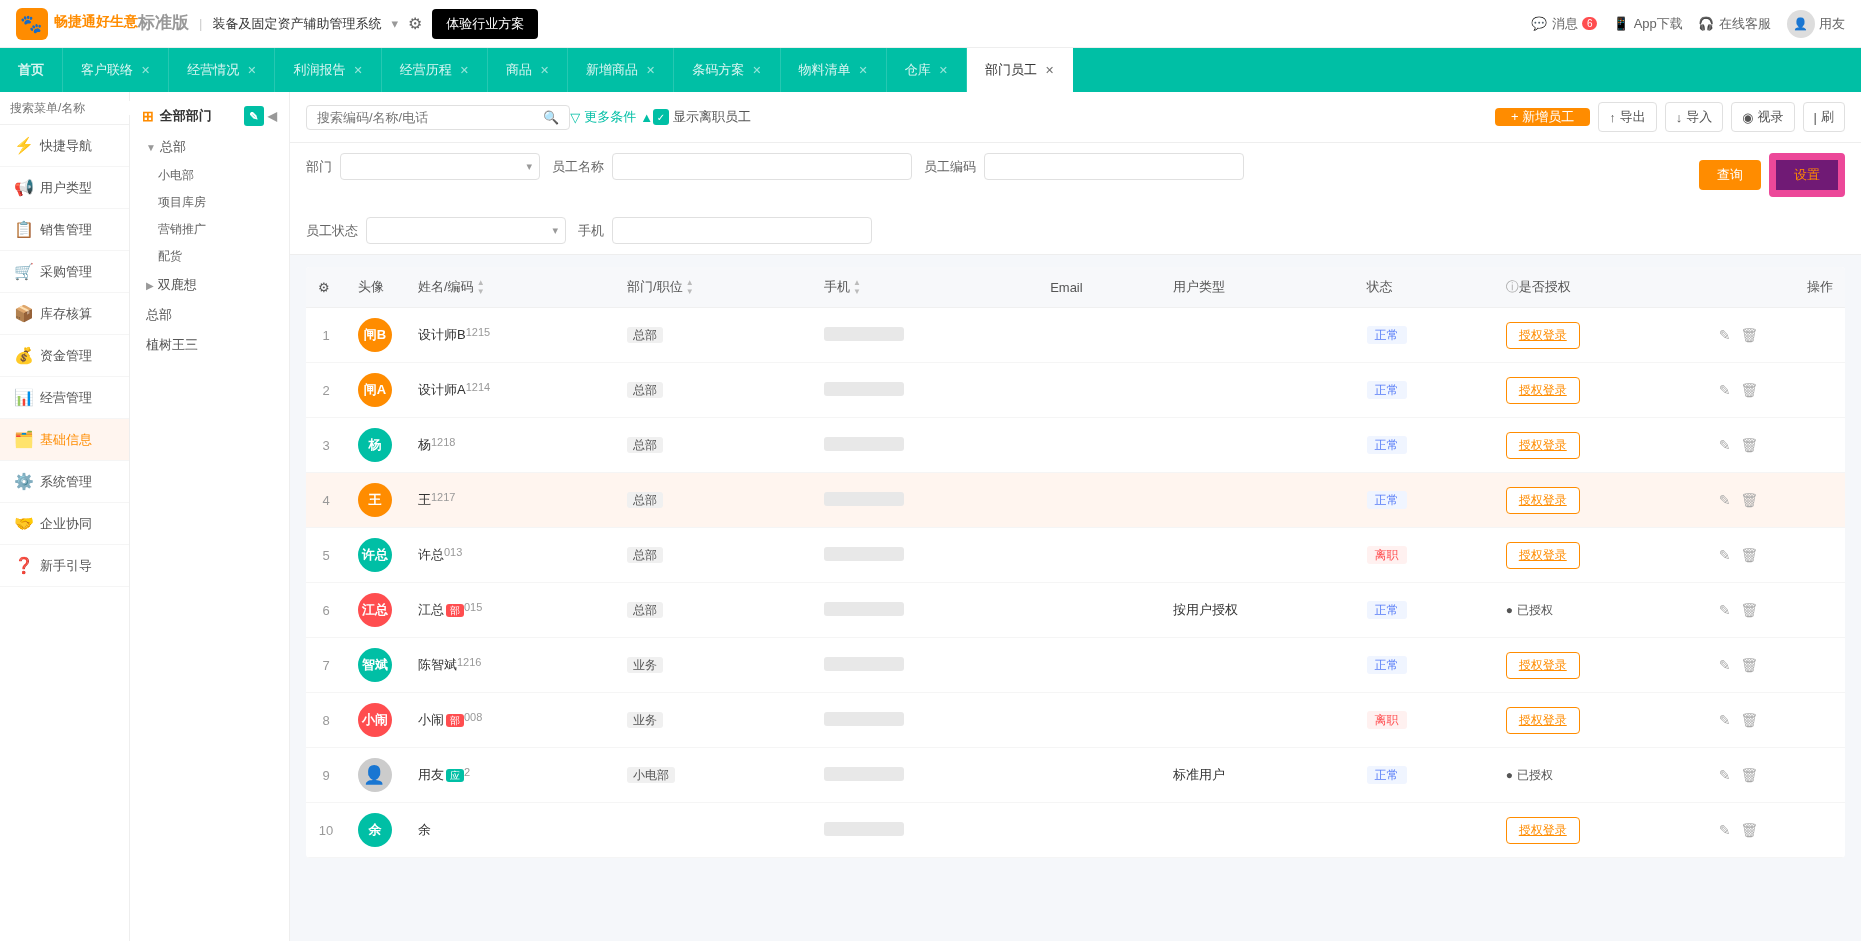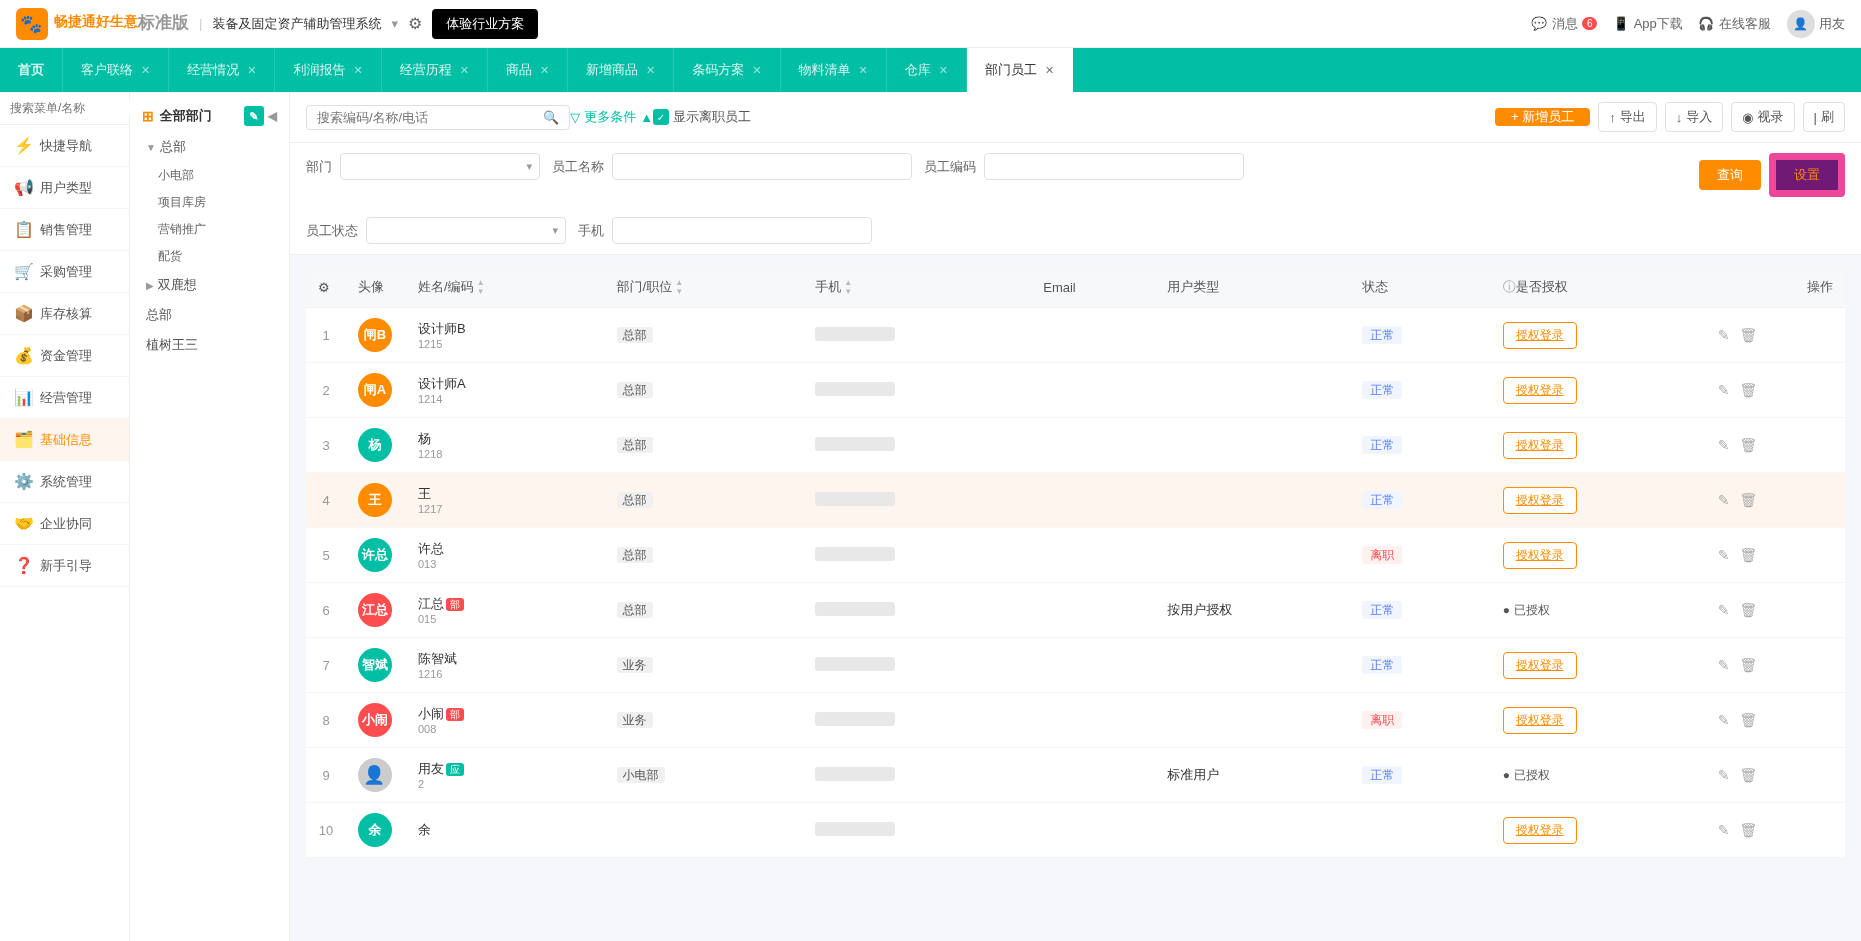--- a/index.html
+++ b/index.html
@@ -110,21 +110,21 @@
     .set-btn { background: #701a75; color: #ff8c00; border: 7px solid #ec4899; border-radius: 4px; padding: 6px 18px; cursor: pointer; font-size: 13px; }
 
     
     .table-wrap { flex: 1; overflow-y: auto; padding: 12px 16px; }
     table { width: 100%; border-collapse: collapse; background: #fff; border-radius: 4px; overflow: hidden; }
     thead tr { background: #f7f8fa; }
     th { padding: 11px 12px; text-align: left; color: #555; font-weight: normal; font-size: 13px; border-bottom: 1px solid #f0f0f0; white-space: nowrap; }
     td { padding: 10px 12px; font-size: 13px; color: #333; border-bottom: 1px solid #f5f5f5; vertical-align: middle; }
     tr.highlighted td { background: #fff5ef; }
     .avatar-circle { width: 34px; height: 34px; border-radius: 50%; display: flex; align-items: center; justify-content: center; color: white; font-size: 13px; font-weight: bold; flex-shrink: 0; }
-    .name-code { display: flex; flex-direction: column; }
+    .name-code { display: flex; }
     .name-text { font-size: 13px; color: #333; }
     .code-text { font-size: 11px; color: #999; }
     .dept-tag { background: #f0f0f0; color: #555; border-radius: 3px; padding: 1px 6px; font-size: 12px; }
     .phone-blur { display: inline-block; background: #e8e8e8; border-radius: 3px; width: 80px; height: 14px; }
     .status-normal { background: #f0f5ff; color: #597ef7; border-radius: 3px; padding: 2px 8px; font-size: 12px; }
     .status-resigned { background: #fff1f0; color: #ff4d4f; border-radius: 3px; padding: 2px 8px; font-size: 12px; }
     .auth-btn { border: 1px solid #ff8c00; color: #ff8c00; background: #fff; border-radius: 4px; padding: 4px 12px; cursor: pointer; font-size: 12px; text-decoration: underline; }
     .authorized { display: flex; align-items: center; gap: 4px; color: #555; font-size: 12px; }
     .action-icons { display: flex; gap: 10px; align-items: center; }
     .action-icon { color: #aaa; cursor: pointer; font-size: 14px; }

